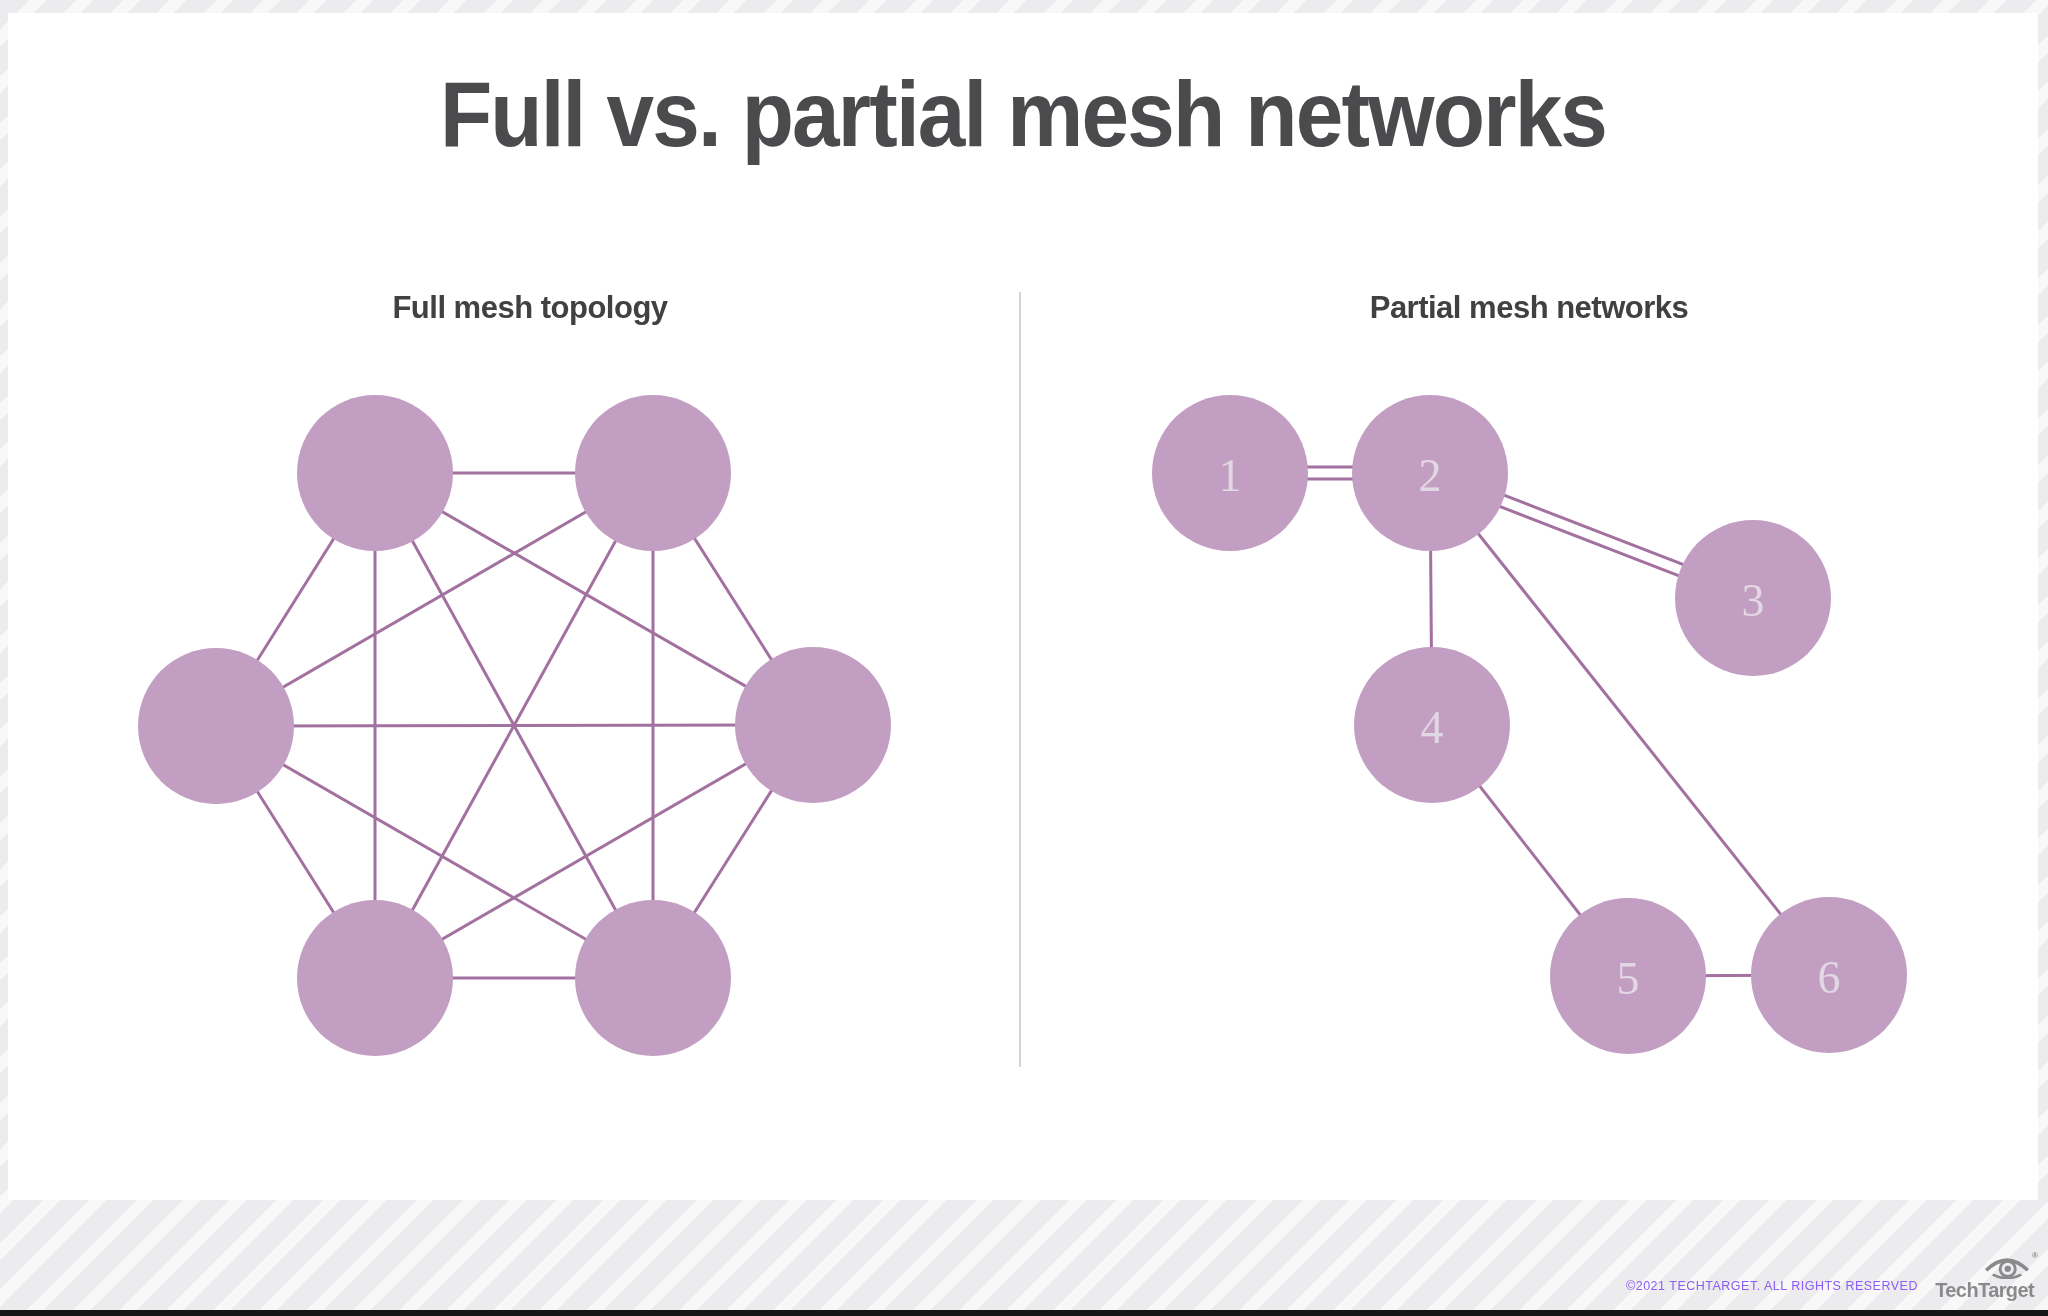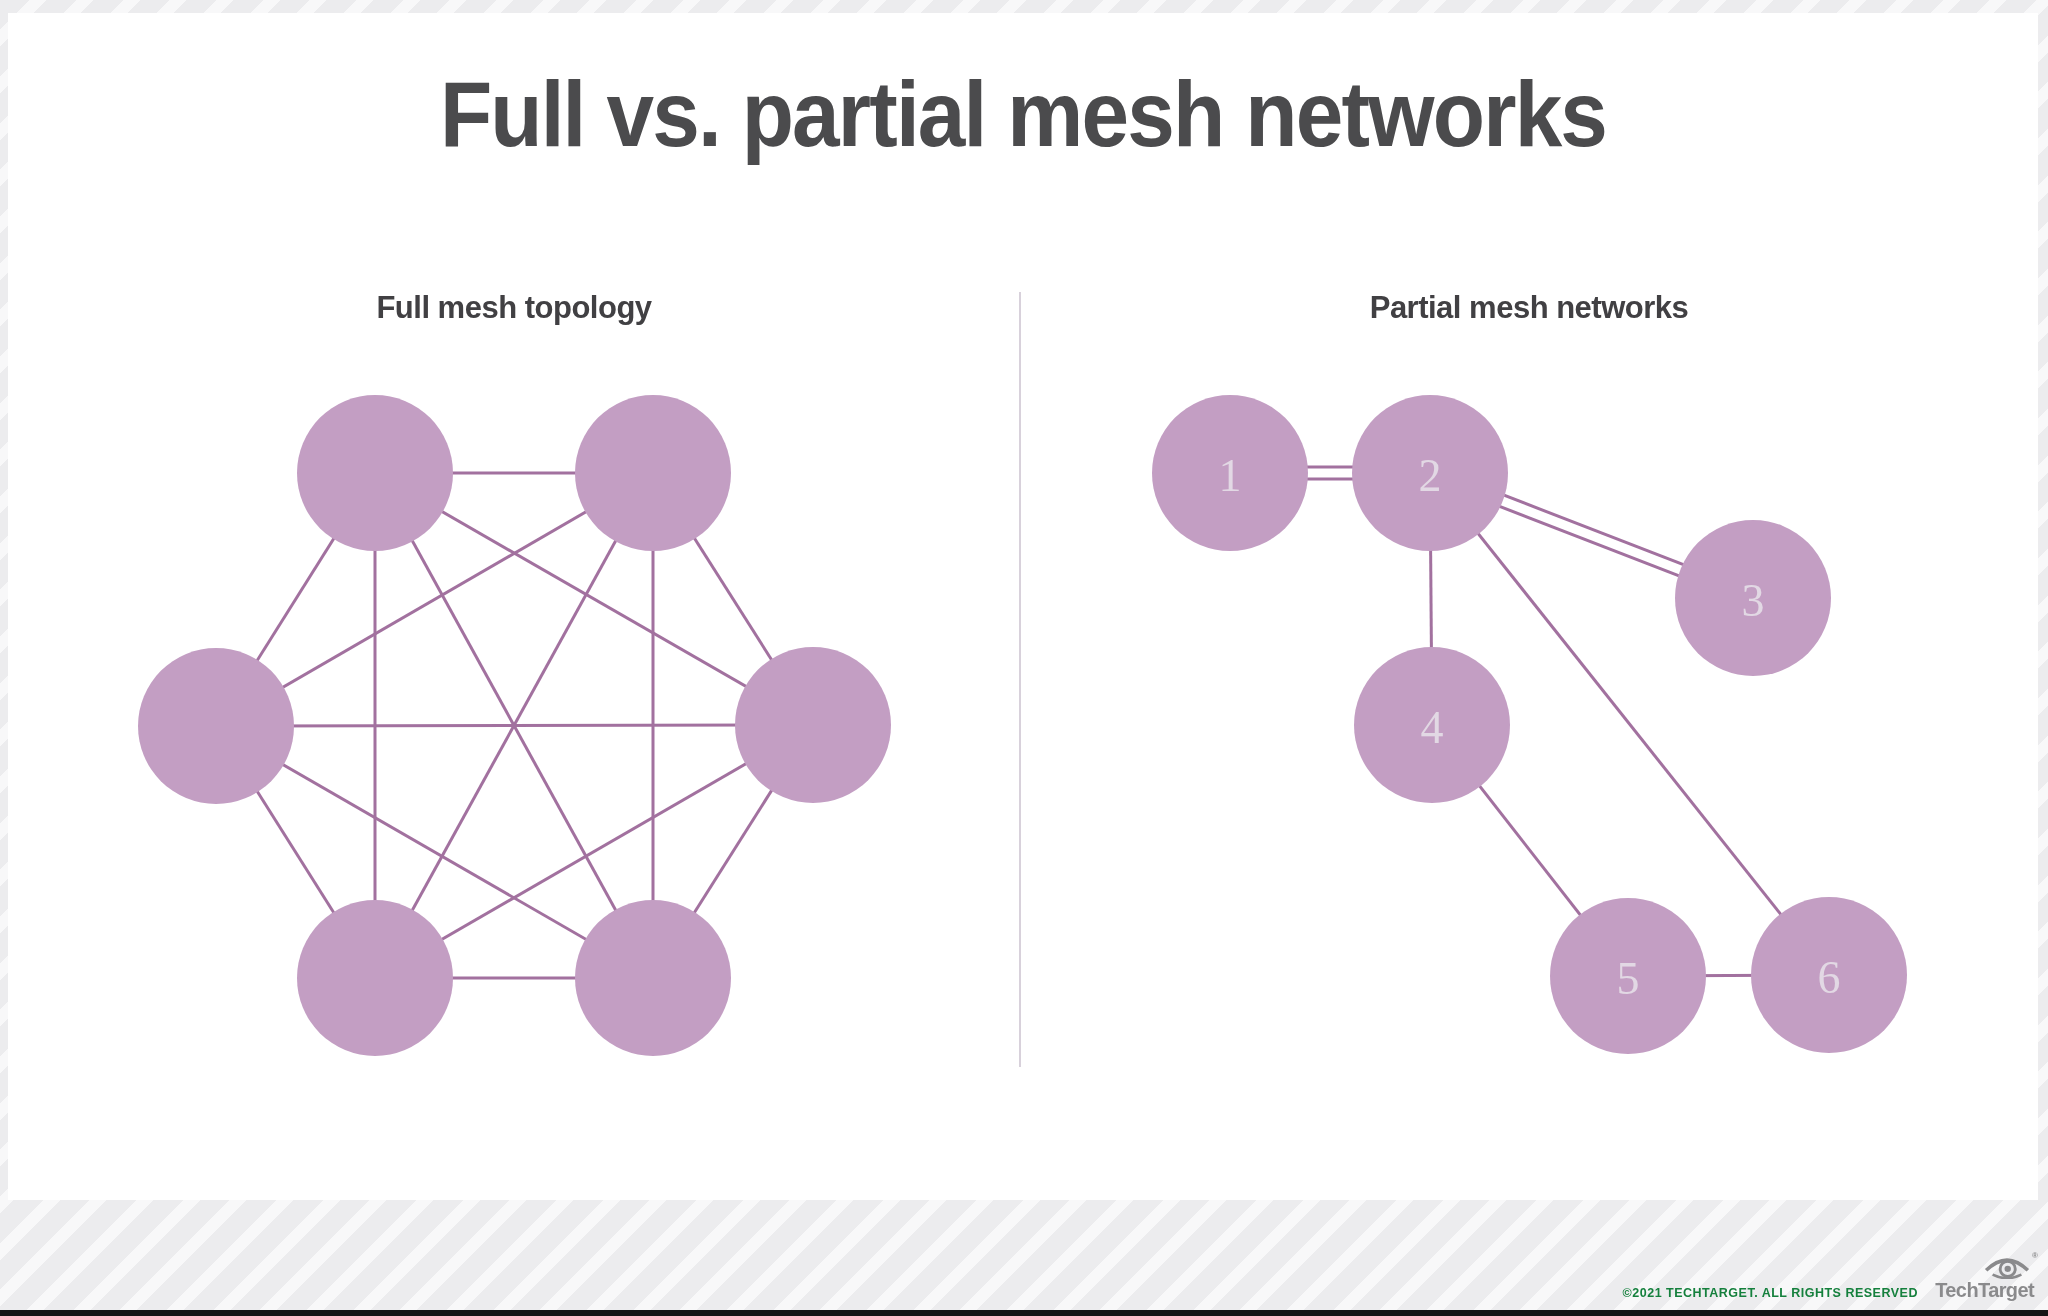--- a/index.html
+++ b/index.html
@@ -15,37 +15,37 @@
   .page-title{
     position:absolute;left:8px;top:62px;width:2030px;margin:0;
     text-align:center;font-size:92px;font-weight:800;letter-spacing:-2px;
     color:#4b4b4d;transform:scaleX(.93);transform-origin:center;
     font-family:"Liberation Sans",sans-serif;
   }
   .panel-heading{
     position:absolute;top:290px;margin:0;text-align:center;
     font-size:31px;font-weight:700;letter-spacing:-.5px;color:#414043;
   }
-  .panel-heading.full{left:8px;width:1012px;}
+  .panel-heading.full{left:24px;width:1012px;}
   .panel-heading.partial{left:1020px;width:1018px;}
   .divider{
     position:absolute;left:1019px;top:292px;width:2px;height:775px;
     background:#d8d1db;
   }
   svg.diagram{position:absolute;display:block;}
   #svg-full{left:98px;top:360px;width:854px;height:740px;}
   #svg-partial{left:1130px;top:360px;width:790px;height:740px;}
   svg text{font-family:"Liberation Serif",serif;}
   .footer{
     position:absolute;left:8px;right:14px;top:1240px;height:60px;
     display:flex;justify-content:flex-end;align-items:flex-end;gap:12px;
   }
   .copyright{
-    font-size:12.5px;font-weight:700;letter-spacing:.5px;color:#15803d;
-    white-space:nowrap;
+    font-size:12.5px;font-weight:400;letter-spacing:.5px;color:#8b5cf6;
+    margin-bottom:7px;white-space:nowrap;
   }
   .logo{position:relative;padding-top:26px;}
   .logo .eye{position:absolute;top:0;right:4px;width:46px;height:26px;display:block;}
   .logo .reg{
     position:absolute;top:-2px;right:-4px;font-size:8px;color:#8a8a8c;font-weight:700;
   }
   .brand{
     display:block;font-size:21px;font-weight:700;letter-spacing:-.6px;
     color:#8a8a8c;line-height:1;transform:scaleX(.95);transform-origin:right;
   }

